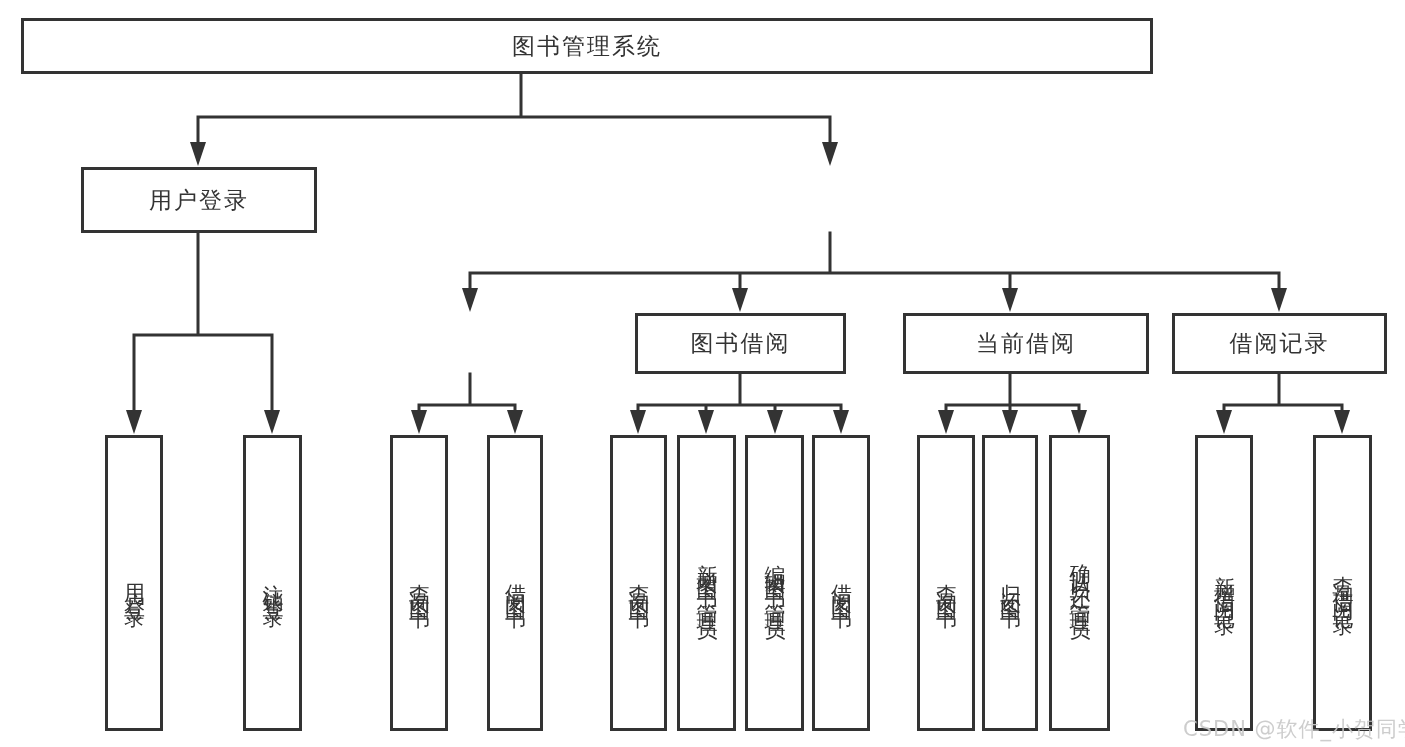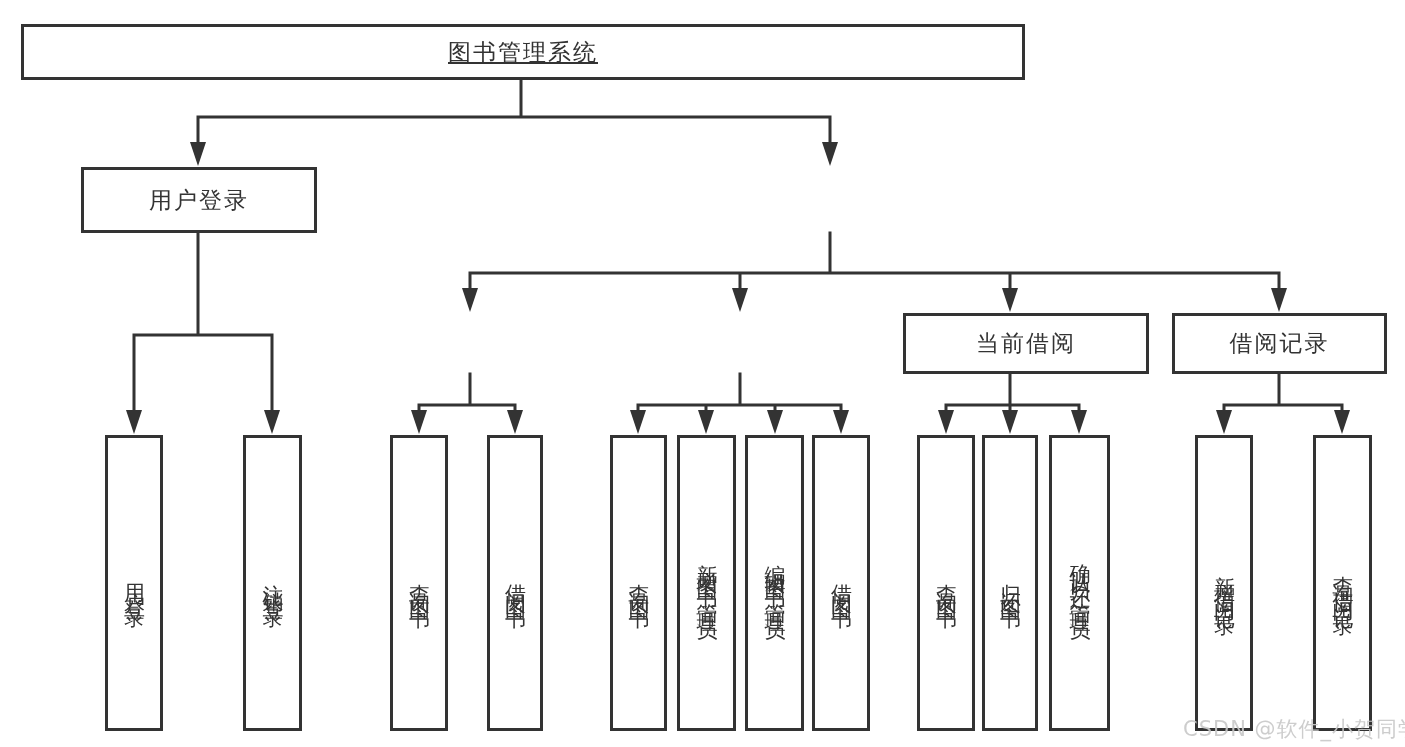--- a/index.html
+++ b/index.html
@@ -41,28 +41,31 @@
          M1002 288L1018 288L1010 312Z M1271 288L1287 288L1279 312Z
          M126 410L142 410L134 434Z M264 410L280 410L272 434Z
          M411 410L427 410L419 434Z M507 410L523 410L515 434Z
          M630 410L646 410L638 434Z M698 410L714 410L706 434Z
          M767 410L783 410L775 434Z M833 410L849 410L841 434Z
          M938 410L954 410L946 434Z M1002 410L1018 410L1010 434Z
          M1071 410L1087 410L1079 434Z M1216 410L1232 410L1224 434Z
          M1334 410L1350 410L1342 434Z"></path>
   </svg>
 
-  <div class="box hbox" style="left:21px;top:24px;width:1004px;height:56px;text-decoration:underline;">
+  <div class="box hbox" style="left:21px;top:18px;width:1132px;height:56px;">
     <span>图书管理系统</span>
   </div>
 
   <div class="box hbox" style="left:81px;top:167px;width:236px;height:66px;">
     <span>用户登录</span>
   </div>
 
+  <div class="box hbox" style="left:635px;top:313px;width:211px;height:61px;">
+    <span>图书借阅</span>
+  </div>
   <div class="box hbox" style="left:903px;top:313px;width:246px;height:61px;justify-content:center;">
     <span>当前借阅</span>
   </div>
   <div class="box hbox" style="left:1172px;top:313px;width:215px;height:61px;">
     <span>借阅记录</span>
   </div>
 
   <div class="box vbox" style="left:105px;top:435px;width:58px;height:296px;">
     <span>用户登录</span>
   </div>

